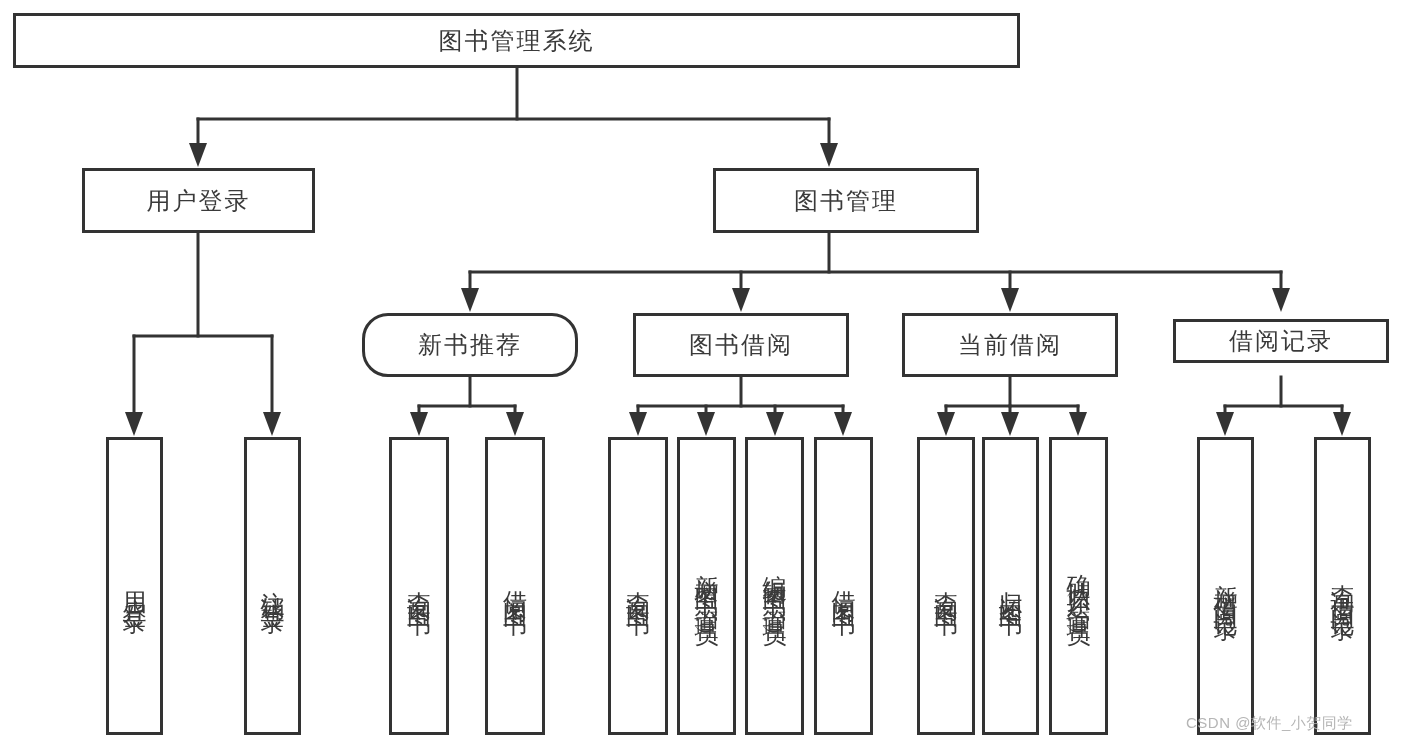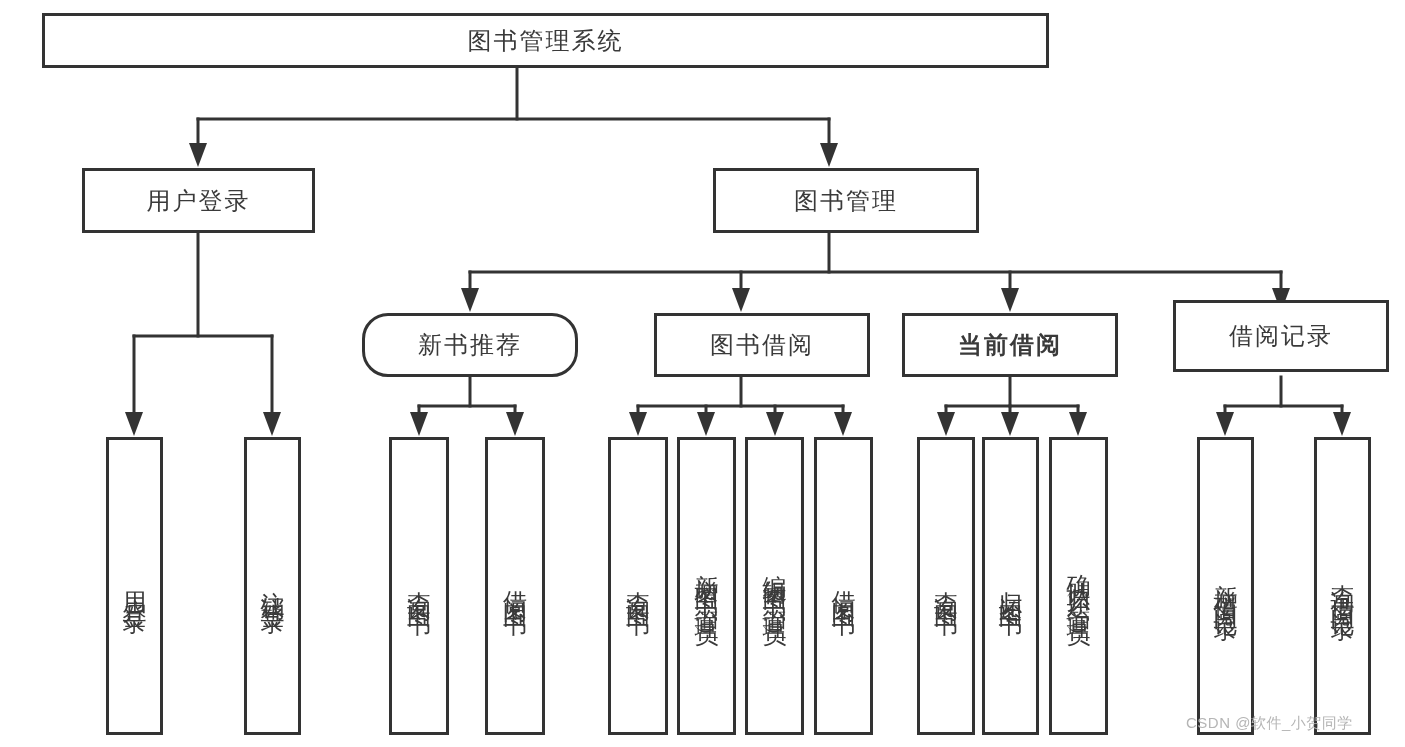--- a/index.html
+++ b/index.html
@@ -119,29 +119,29 @@
       <polygon points="766,412 784,412 775,436"></polygon>
       <polygon points="834,412 852,412 843,436"></polygon>
       <polygon points="937,412 955,412 946,436"></polygon>
       <polygon points="1001,412 1019,412 1010,436"></polygon>
       <polygon points="1069,412 1087,412 1078,436"></polygon>
       <polygon points="1216,412 1234,412 1225,436"></polygon>
       <polygon points="1333,412 1351,412 1342,436"></polygon>
     </g>
   </svg>
 
-  <div class="box hbox" style="left:13px; top:13px; width:1007px; height:55px;margin-left:29px;">图书管理系统</div>
+  <div class="box hbox" style="left:13px; top:13px; width:1007px; height:55px;">图书管理系统</div>
 
   <div class="box hbox" style="left:82px; top:168px; width:233px; height:65px;">用户登录</div>
   <div class="box hbox" style="left:713px; top:168px; width:266px; height:65px;">图书管理</div>
 
   <div class="box hbox" style="left:362px; top:313px; width:216px; height:64px;border-radius:26px;">新书推荐</div>
-  <div class="box hbox" style="left:633px; top:313px; width:216px; height:64px;margin-left:21px;">图书借阅</div>
-  <div class="box hbox" style="left:902px; top:313px; width:216px; height:64px;font-weight:bold;">当前借阅</div>
-  <div class="box hbox" style="left:1173px; top:300px; width:216px; height:72px;">借阅记录</div>
+  <div class="box hbox" style="left:633px; top:313px; width:216px; height:64px;">图书借阅</div>
+  <div class="box hbox" style="left:902px; top:313px; width:216px; height:64px;">当前借阅</div>
+  <div class="box hbox" style="left:1173px; top:319px; width:216px; height:44px;">借阅记录</div>
 
   <div class="box vbox" style="left:106px; top:437px; width:57px; height:298px;">用户登录</div>
   <div class="box vbox" style="left:244px; top:437px; width:57px; height:298px;">注销登录</div>
 
   <div class="box vbox" style="left:389px; top:437px; width:60px; height:298px;">查询图书</div>
   <div class="box vbox" style="left:485px; top:437px; width:60px; height:298px;">借阅图书</div>
 
   <div class="box vbox" style="left:608px; top:437px; width:60px; height:298px;">查询图书</div>
   <div class="box vbox" style="left:677px; top:437px; width:59px; height:298px;">新增图书（管理员）</div>
   <div class="box vbox" style="left:745px; top:437px; width:59px; height:298px;">编辑图书（管理员）</div>

